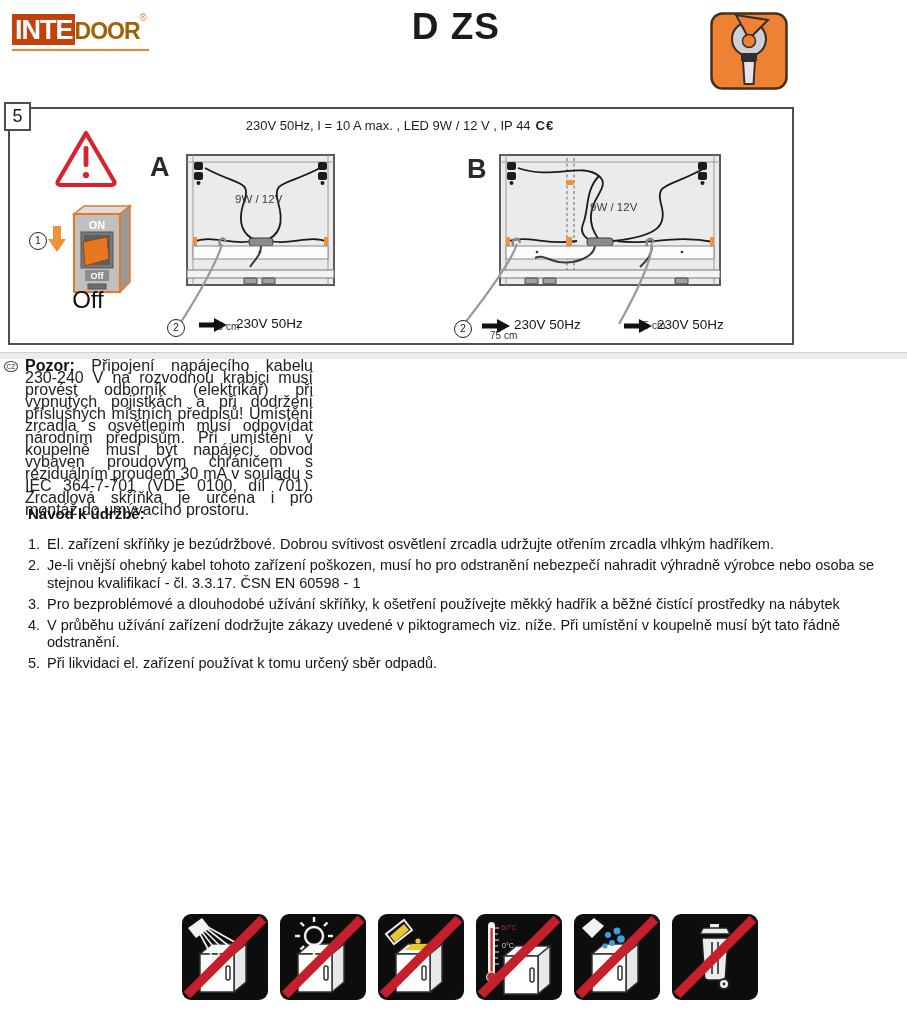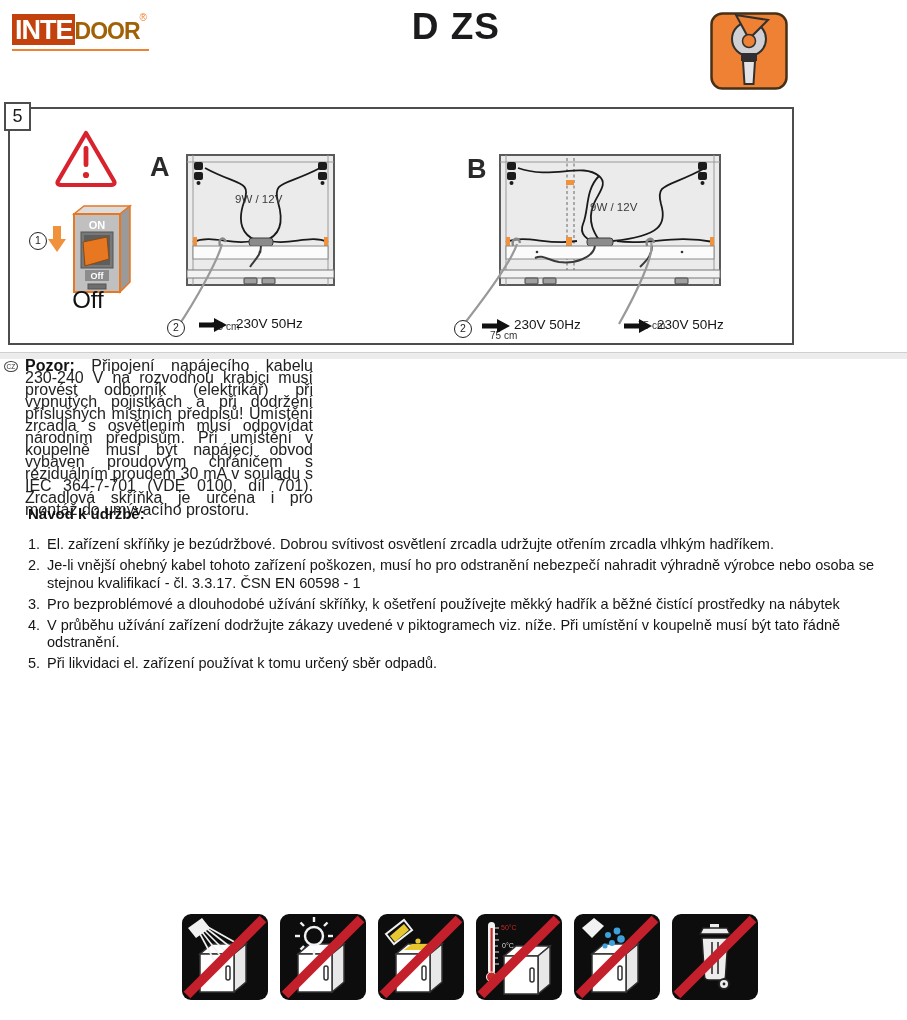--- a/index.html
+++ b/index.html
@@ -93,20 +93,23 @@
     <polygon points="39,27 26,3 58,8" fill="#ee8133" stroke="#33302c" stroke-width="2"></polygon>
     <circle cx="39" cy="29" r="6.5" fill="#ee8133" stroke="#33302c" stroke-width="1.5"></circle>
     <rect x="31" y="41" width="16" height="8" fill="#2f2f33"></rect>
     <polygon points="33,49 45,49 43.5,72 34.5,72" fill="#e4e4e8" stroke="#33302c" stroke-width="2"></polygon>
   </svg>
 </span>
 
 <div class="abs panel-num">5</div>
 <div class="abs panel">
 
+  <div class="abs spec">
+    <span>230V 50Hz, I = 10 A max. , LED 9W / 12 V , IP 44</span><span class="ce">C€</span>
+  </div>
 
   <span class="abs tri">
     <svg width="64" height="58" viewBox="0 0 64 58">
       <path d="M32 4 L60 52 Q62 56 56 56 L8 56 Q2 56 4 52 Z" fill="#fff" stroke="#d8232e" stroke-width="4.2" stroke-linejoin="round"></path>
       <rect x="29.6" y="17" width="4.8" height="21" rx="2.2" fill="#d8232e"></rect>
       <circle cx="32" cy="46" r="3.1" fill="#d8232e"></circle>
     </svg>
   </span>
 
   <span class="abs breaker">

